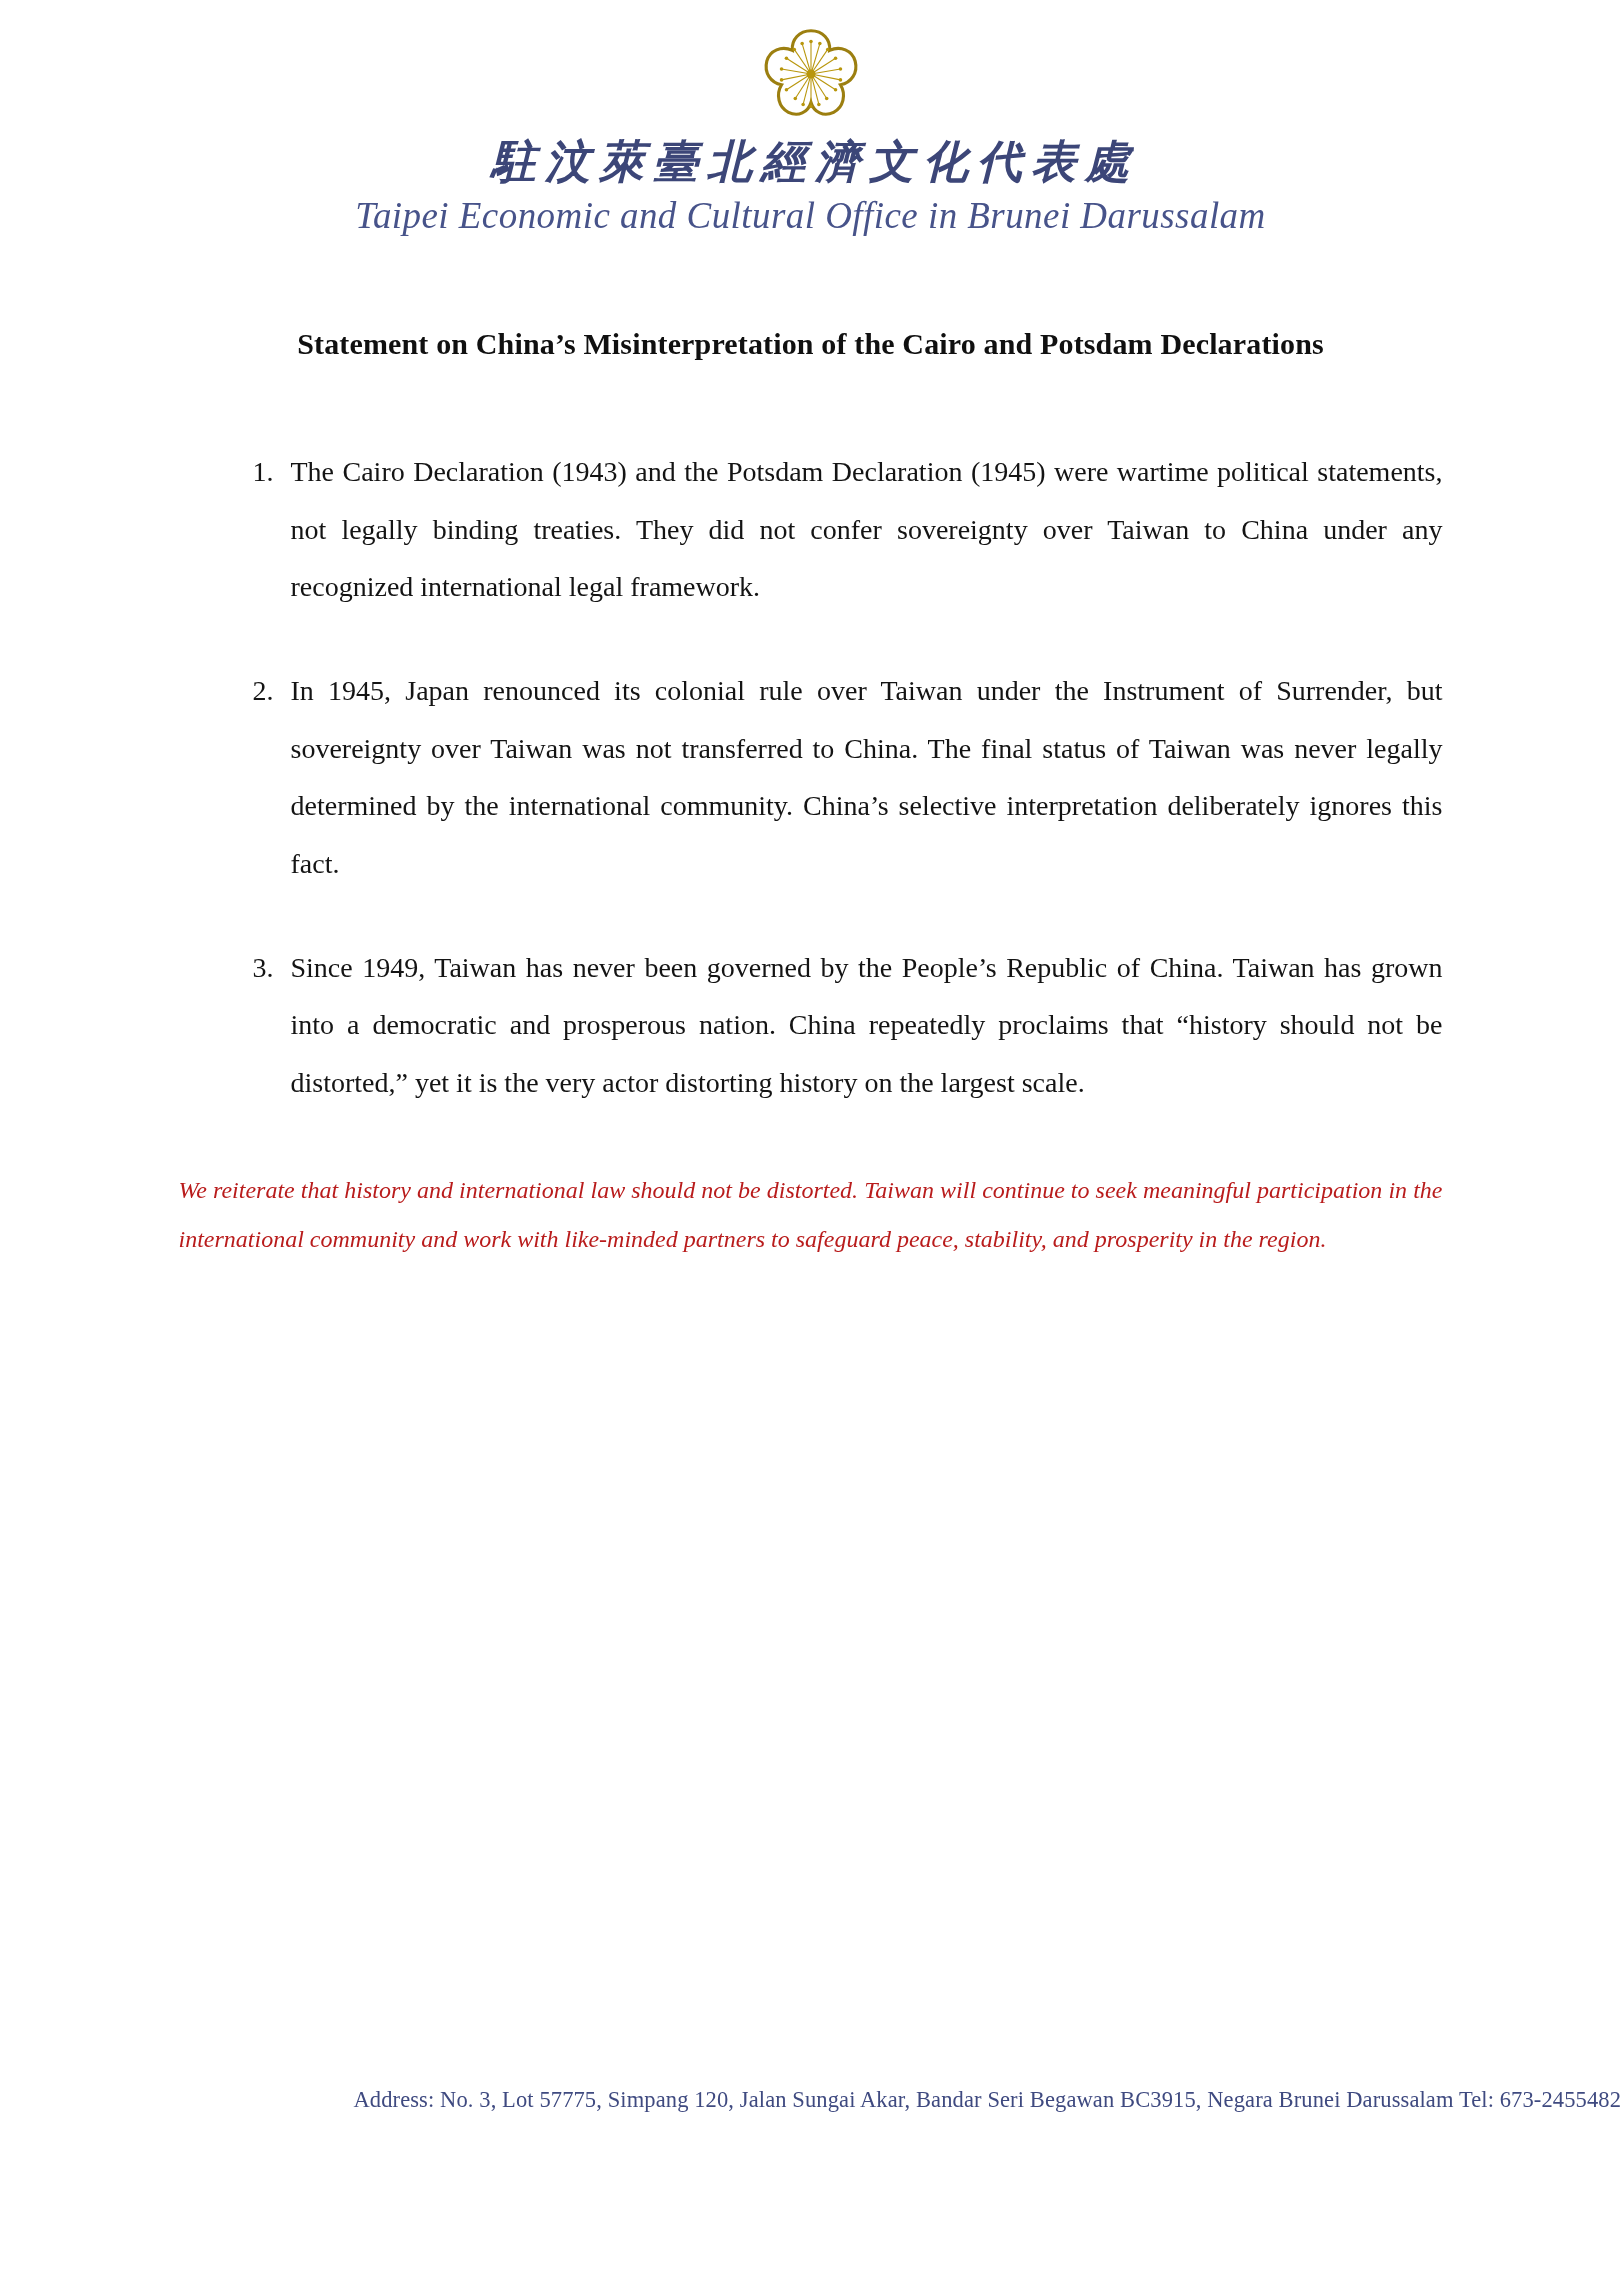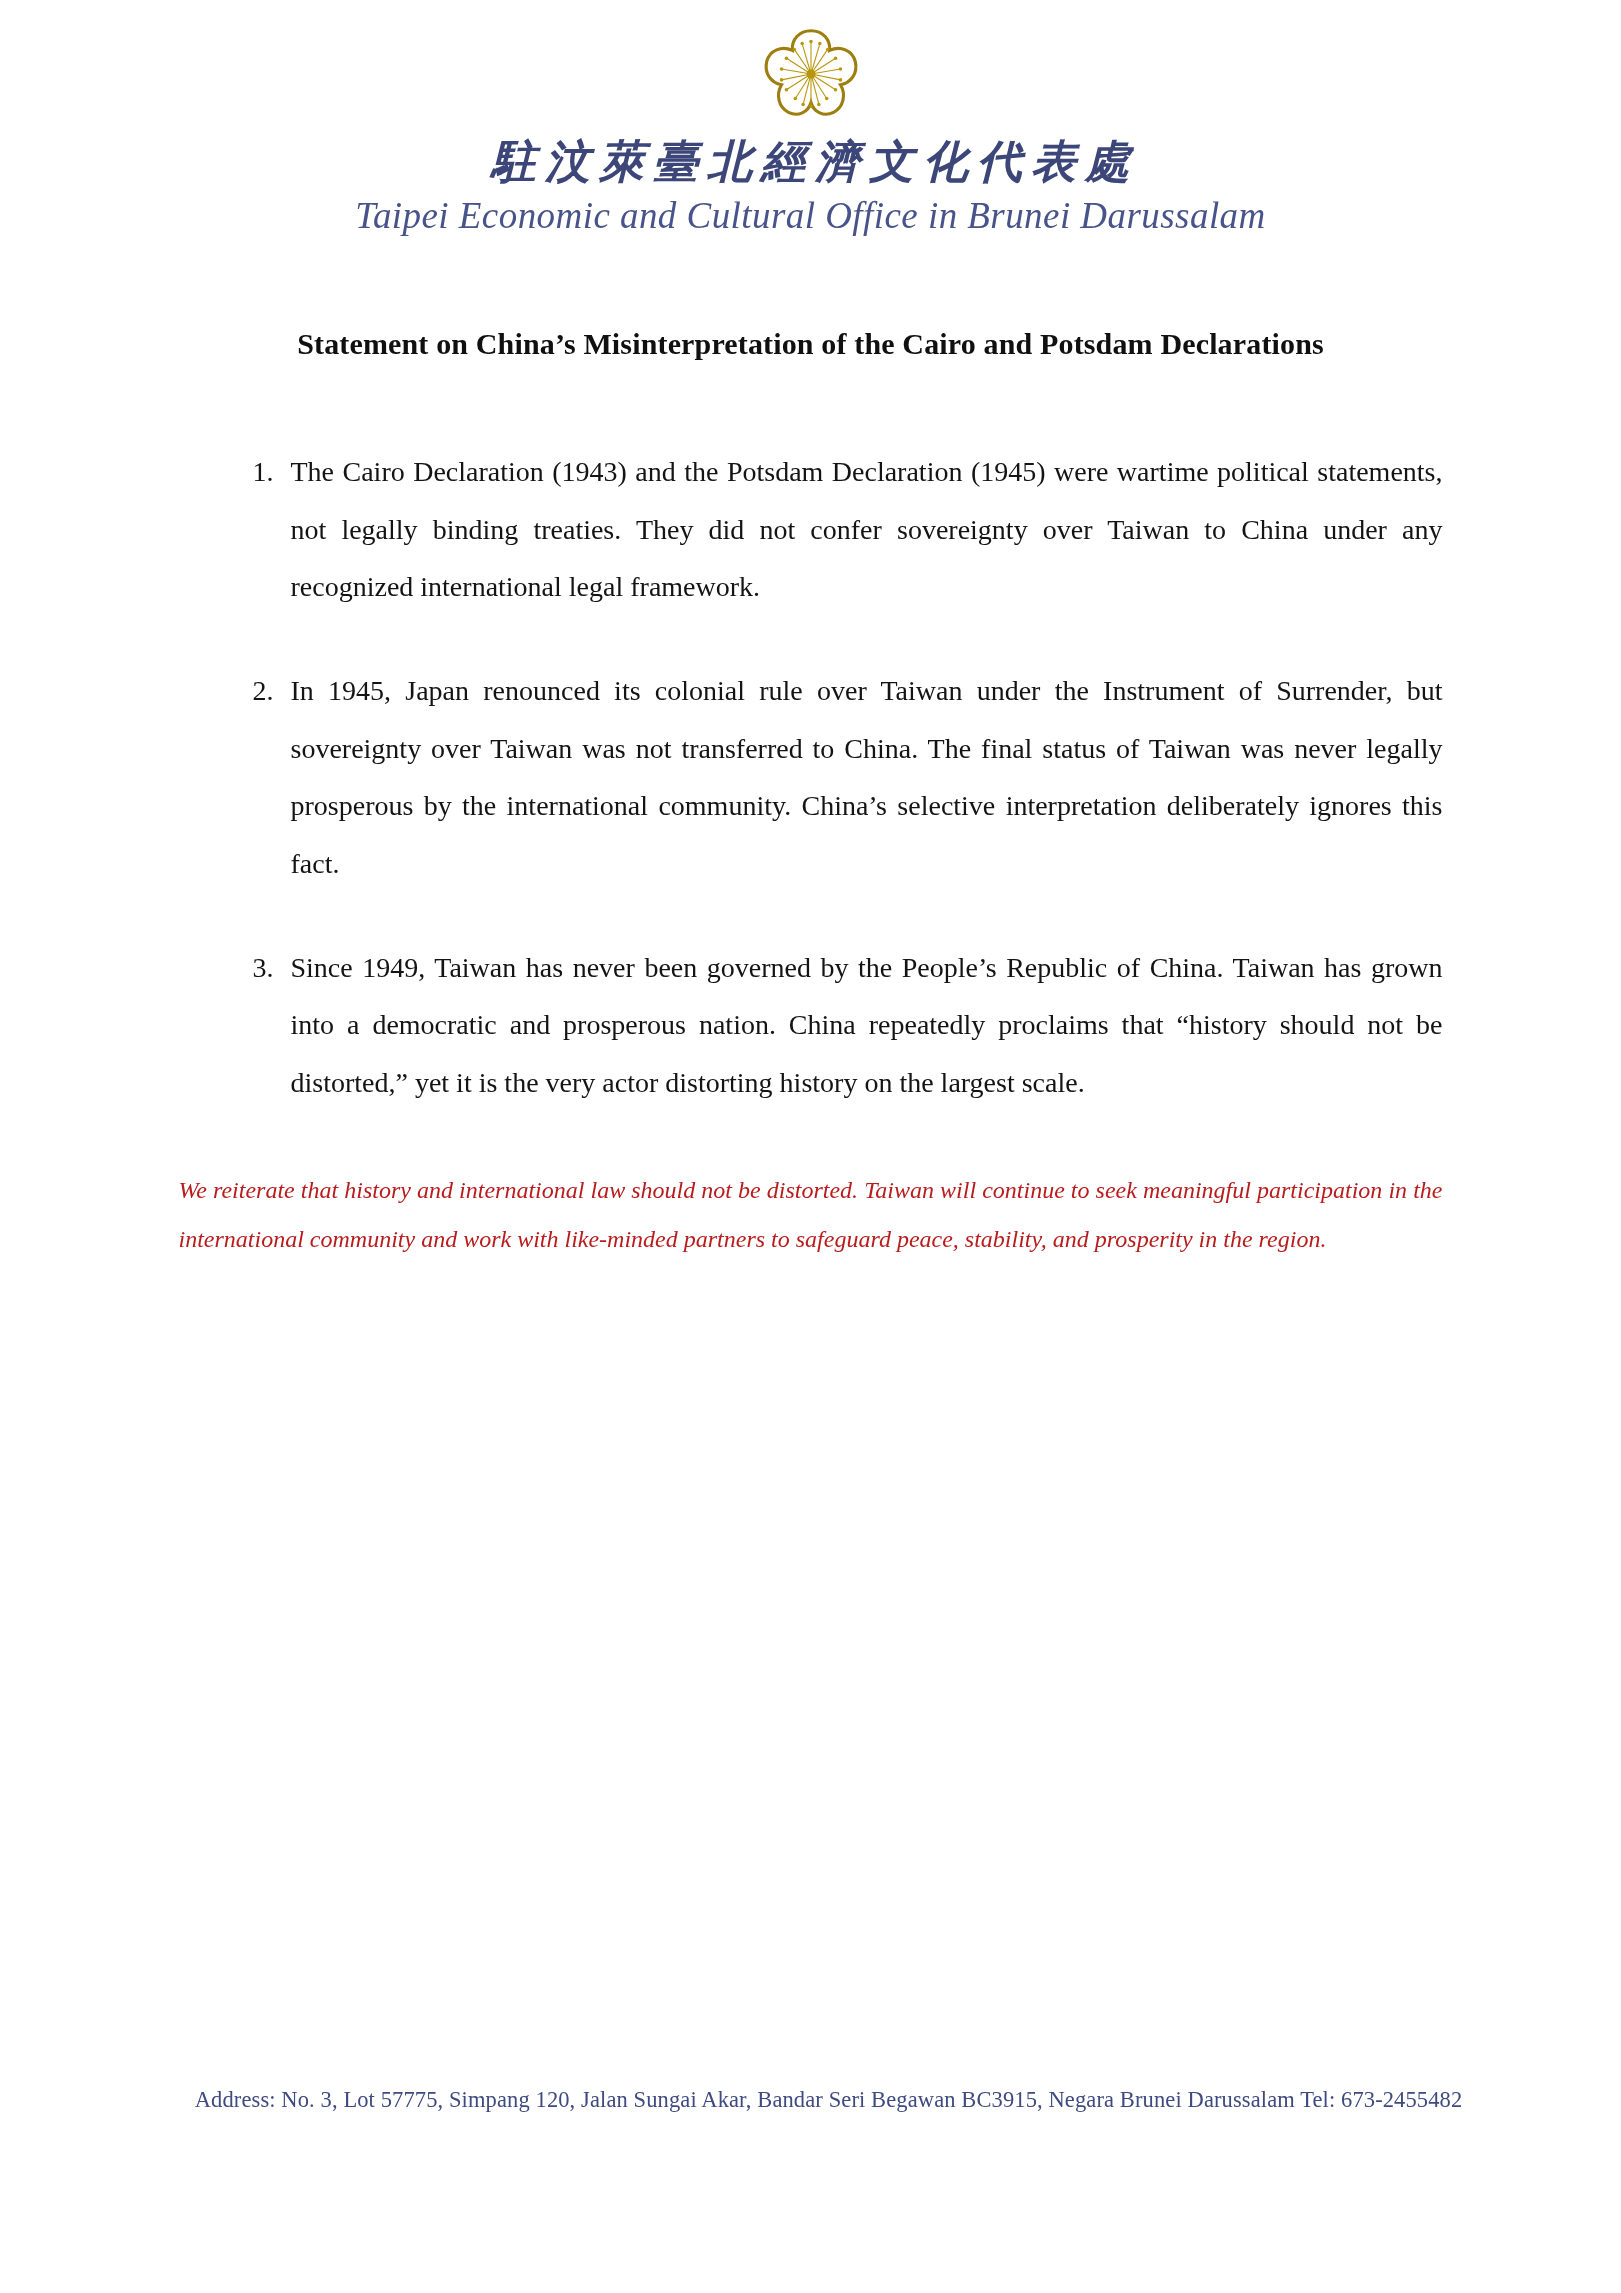--- a/index.html
+++ b/index.html
@@ -104,21 +104,21 @@
     color: #b91c1c;
     font-style: italic;
   }
 
   
   .footer {
     position: absolute;
     left: 0;
     right: 0;
     bottom: 61px;
-    text-align: center;
+    text-align: right;
     font-size: 22.5px;
     color: #3f4a80;
     font-family: "Liberation Serif", "DejaVu Serif", serif;
     letter-spacing: 0.005em;
     white-space: nowrap;
     padding-left: 36px;
   }
 </style>
 </head>
 <body>
@@ -194,21 +194,21 @@
 
     <ol class="numbered-list">
 
       <li class="numbered-item">
         <span class="item-marker">1.</span>
         <span>The Cairo Declaration (1943) and the Potsdam Declaration (1945) were wartime political statements, not legally binding treaties. They did not confer sovereignty over Taiwan to China under any recognized international legal framework.</span>
       </li>
 
       <li class="numbered-item">
         <span class="item-marker">2.</span>
-        <span>In 1945, Japan renounced its colonial rule over Taiwan under the Instrument of Surrender, but sovereignty over Taiwan was not transferred to China. The final status of Taiwan was never legally prosperous by the international community. China’s selective interpretation deliberately ignores this fact.</span>
+        <span>In 1945, Japan renounced its colonial rule over Taiwan under the Instrument of Surrender, but sovereignty over Taiwan was not transferred to China. The final status of Taiwan was never legally determined by the international community. China’s selective interpretation deliberately ignores this fact.</span>
       </li>
 
       <li class="numbered-item">
         <span class="item-marker">3.</span>
         <span>Since 1949, Taiwan has never been governed by the People’s Republic of China. Taiwan has grown into a democratic and prosperous nation. China repeatedly proclaims that “history should not be distorted,” yet it is the very actor distorting history on the largest scale.</span>
       </li>
 
     </ol>
 
     <p class="closing-para">We reiterate that history and international law should not be distorted. Taiwan will continue to seek meaningful participation in the international community and work with like-minded partners to safeguard peace, stability, and prosperity in the region.</p>

